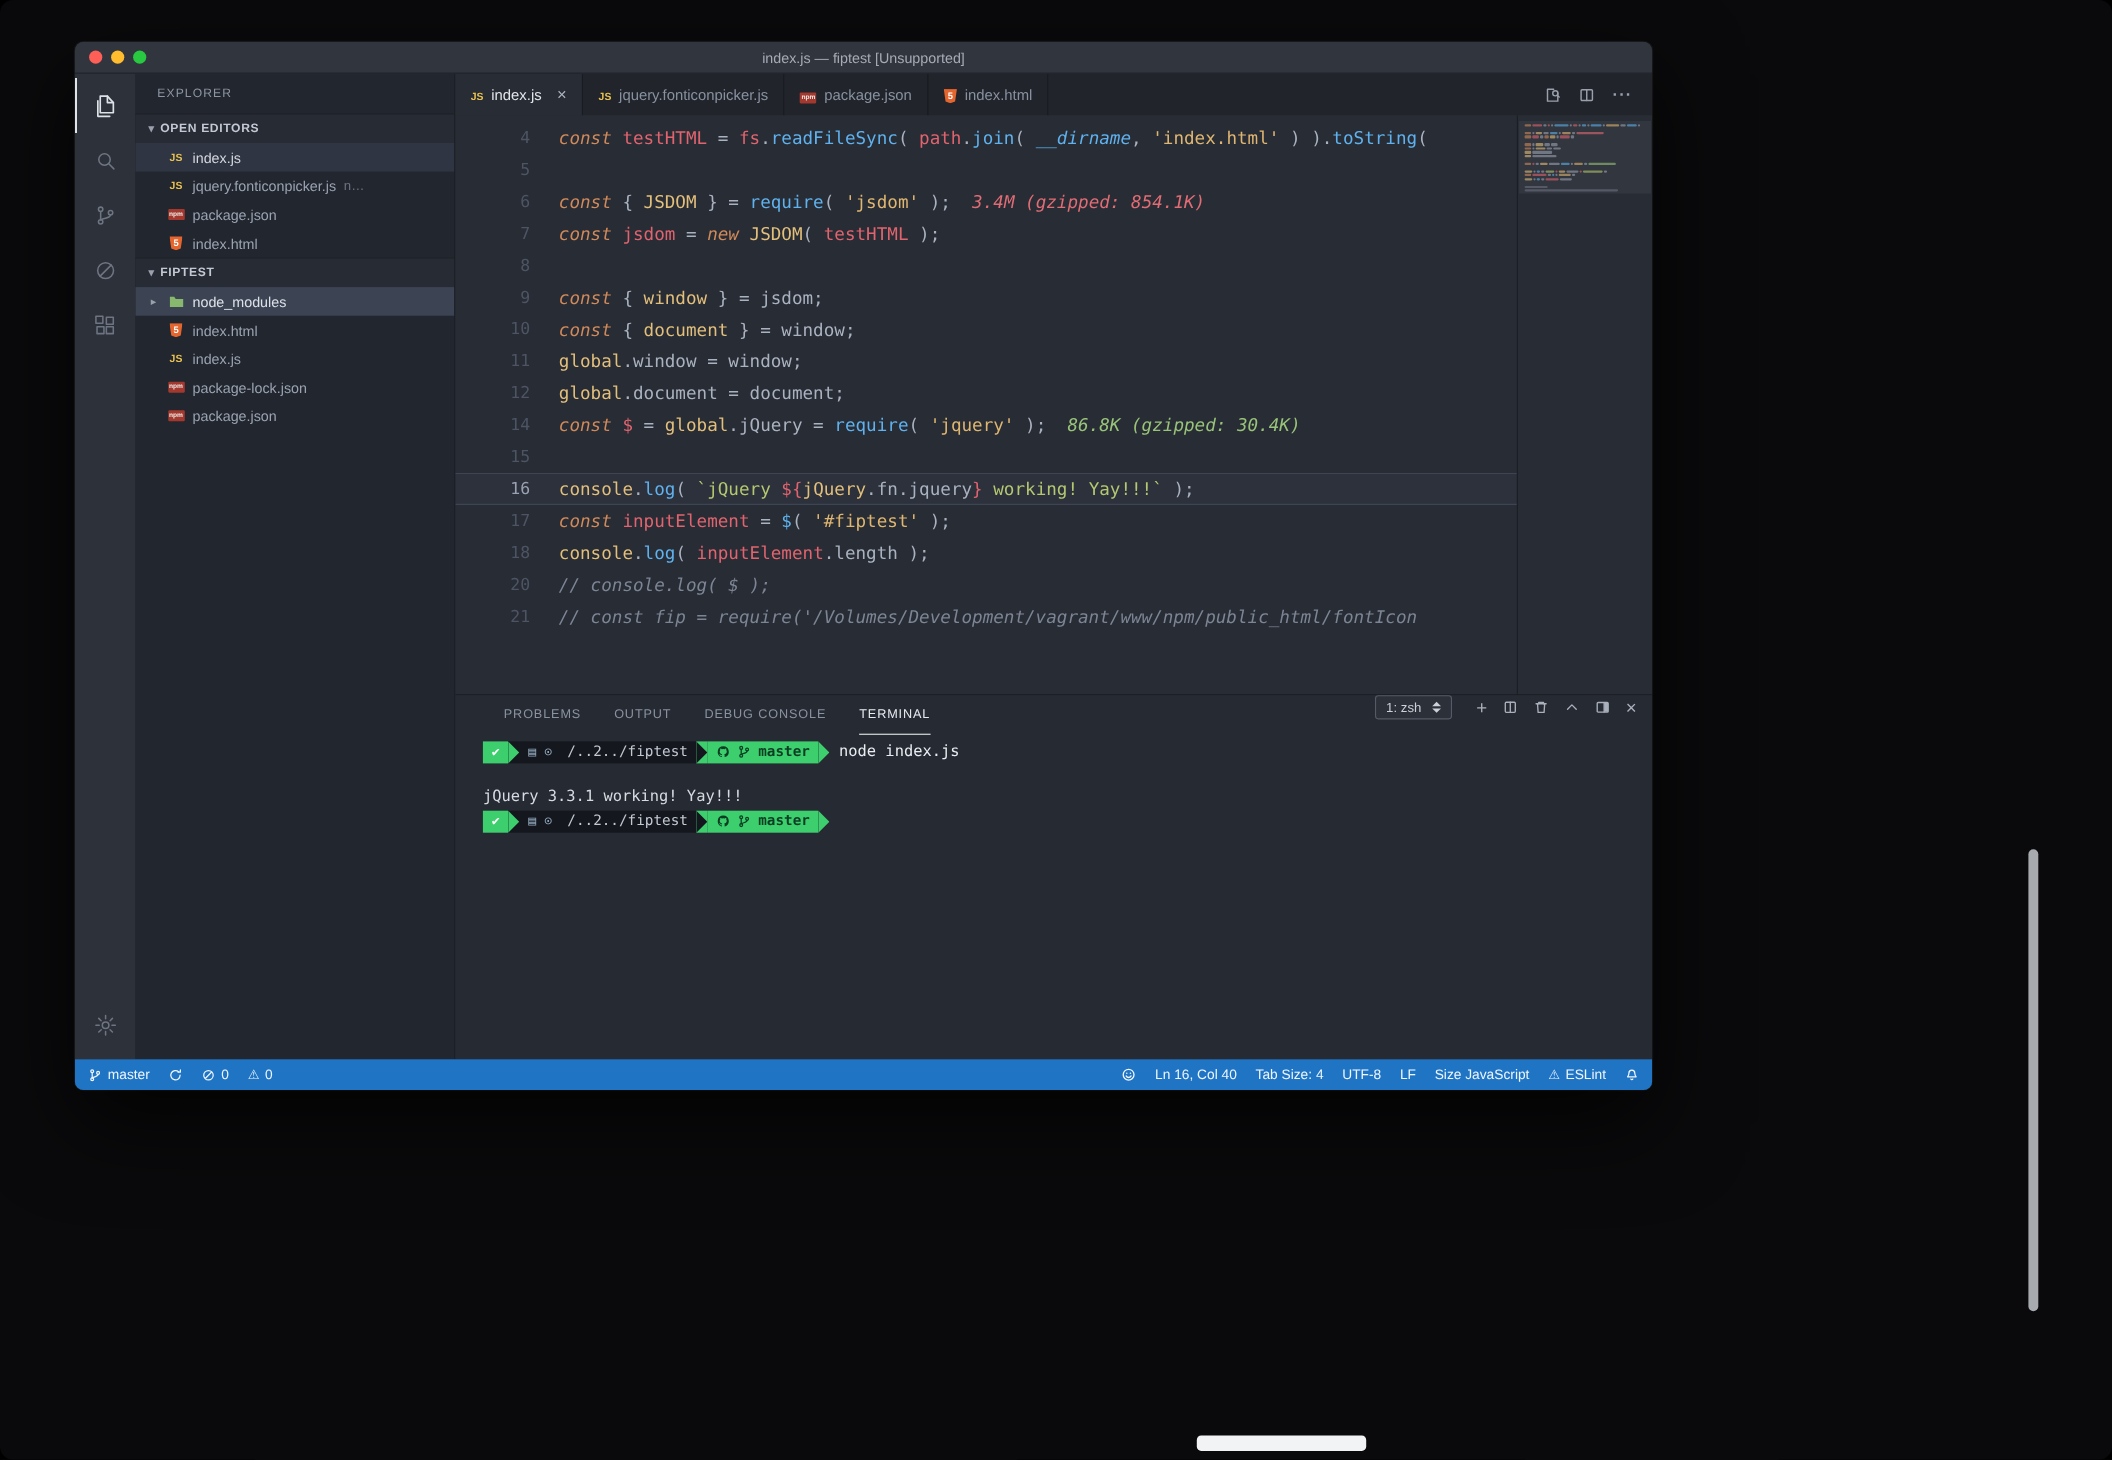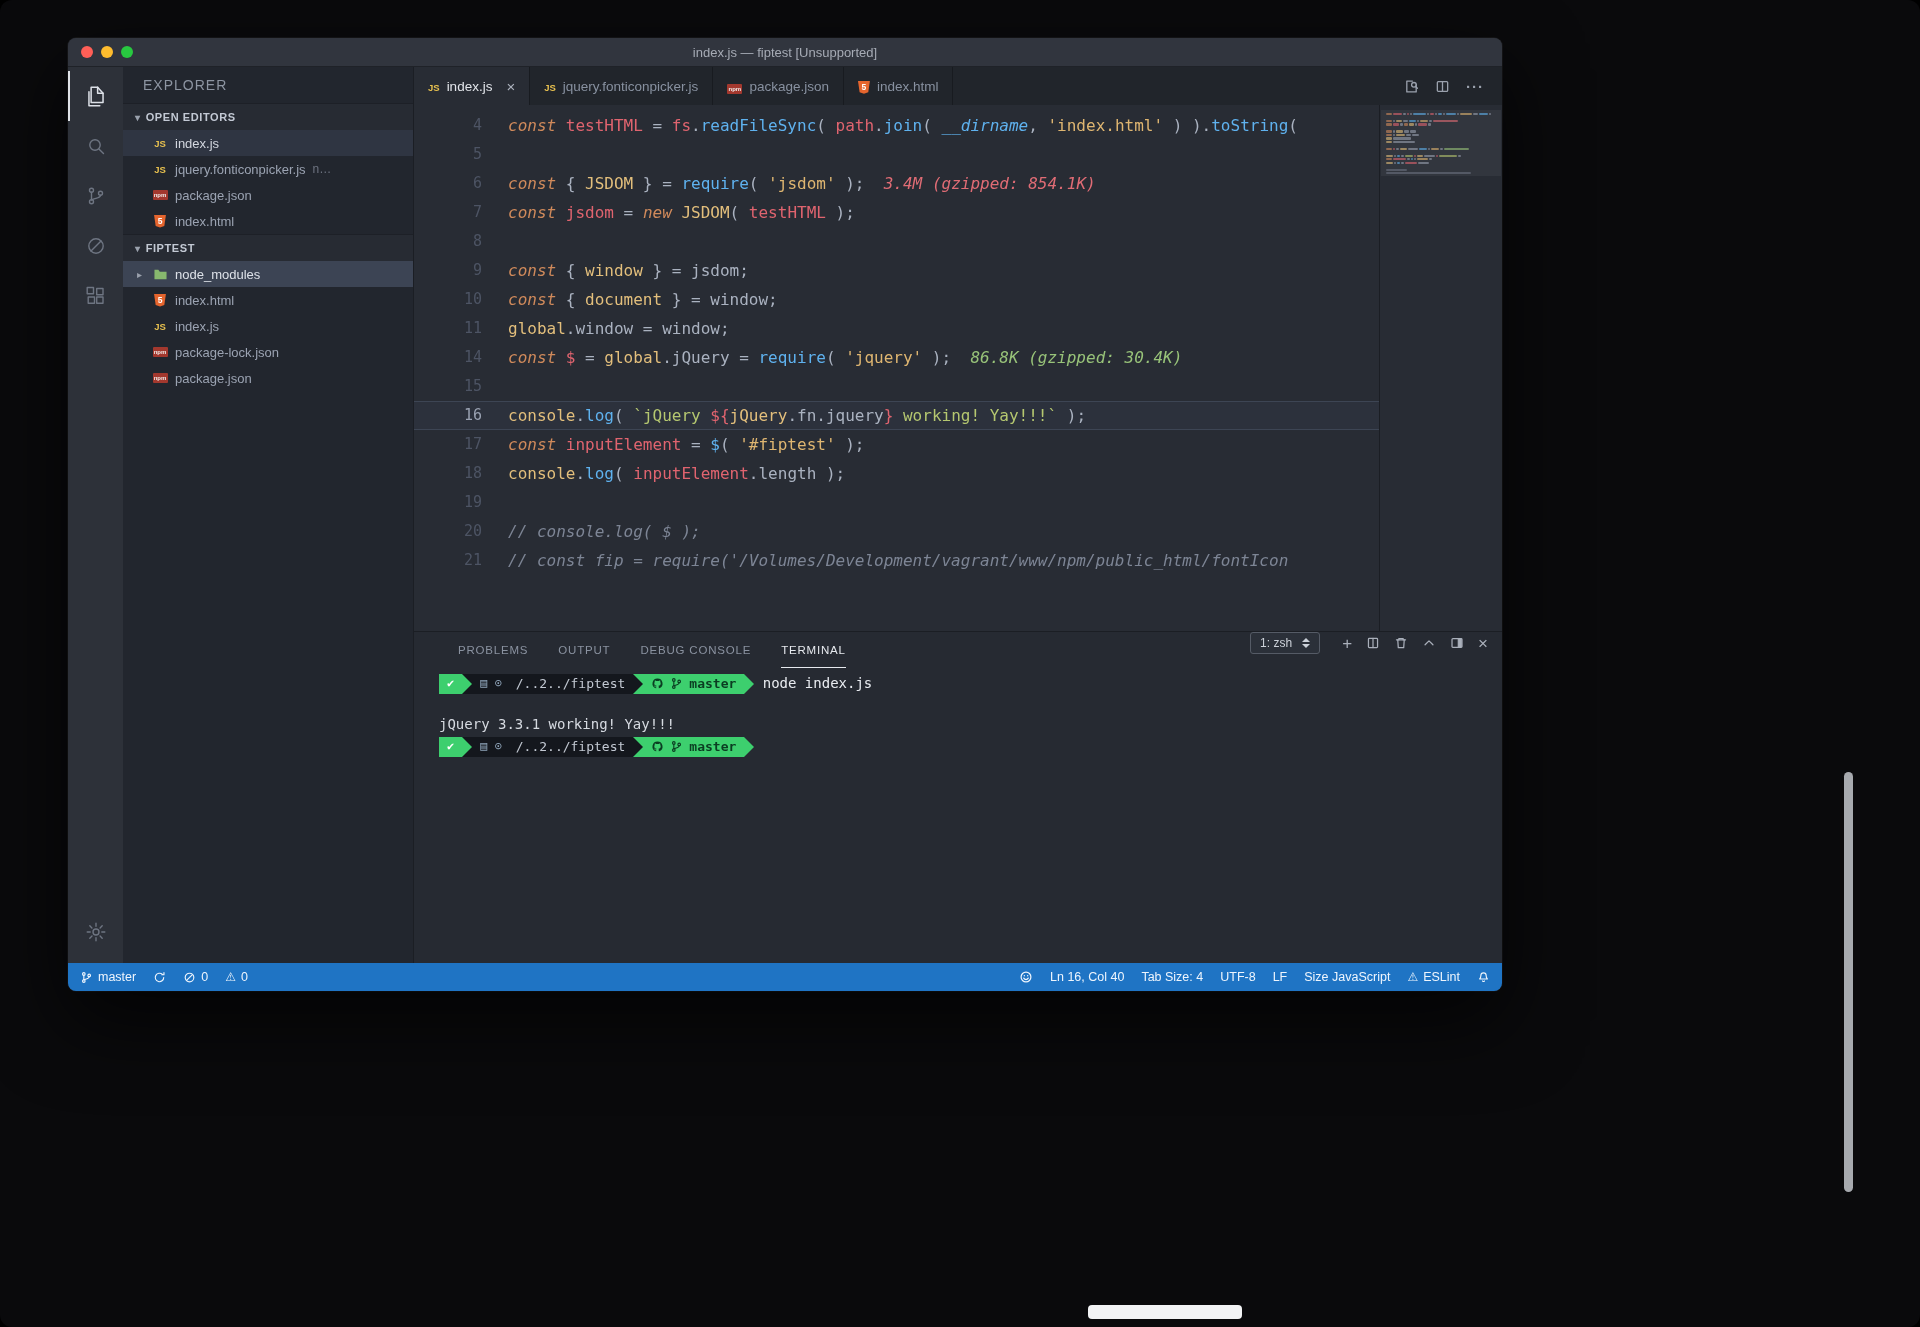--- a/index.html
+++ b/index.html
@@ -21,21 +21,21 @@
   .main{flex:1;display:flex;min-height:0;}
 
   
   .activitybar{flex:0 0 55px;background:#2d3139;display:flex;flex-direction:column;align-items:center;padding-top:4px;}
   .ab-item{width:55px;height:50px;display:flex;align-items:center;justify-content:center;color:#6e7582;cursor:pointer;}
   .ab-item.active{color:#dde1e8;box-shadow:inset 2px 0 0 #e0e3e8;}
   .ab-bottom{margin-top:auto;margin-bottom:6px;}
 
   
   .sidebar{flex:0 0 290px;background:#22262e;border-right:1px solid #1b1e24;display:flex;flex-direction:column;font-size:13px;overflow:hidden;}
-  .sidebar-title{height:36px;line-height:36px;padding-left:20px;font-size:14px;letter-spacing:1px;color:#8d95a2;}
+  .sidebar-title{height:36px;line-height:36px;padding-left:20px;font-size:11px;letter-spacing:1px;color:#8d95a2;}
   .sec-header{height:26px;display:flex;align-items:center;gap:5px;padding-left:12px;background:#272b33;border-top:1px solid #1d2027;color:#c3c9d4;font-weight:bold;font-size:11px;letter-spacing:.6px;cursor:pointer;}
   .sec-chevron{font-size:10px;color:#9aa1ad;}
   .tree-item{height:26px;display:flex;align-items:center;padding-left:14px;color:#9ba3b2;cursor:pointer;}
   .tree-item.selected{background:#2f3542;color:#d3d7df;}
   .tree-item.focus{background:#3c4454;color:#dde1e8;}
   .tree-chevron{width:13px;flex:0 0 13px;color:#9aa1ad;font-size:10px;}
   .tree-icon{width:20px;flex:0 0 20px;display:flex;justify-content:center;align-items:center;}
   .tree-label{margin-left:5px;white-space:nowrap;}
   .tree-detail{color:#6d7380;margin-left:7px;font-size:12px;}
 
@@ -306,26 +306,26 @@
         <div class="editor-wrap">
           <div class="code-area" id="code-area">
               <div class="code-row"><span class="gutter">4</span><span class="code"><span class="tk-kw">const </span><span class="tk-red">testHTML</span><span class="tk-p"> = </span><span class="tk-red">fs</span><span class="tk-p">.</span><span class="tk-fn">readFileSync</span><span class="tk-p">( </span><span class="tk-red">path</span><span class="tk-p">.</span><span class="tk-fn">join</span><span class="tk-p">( </span><span class="tk-fni">__dirname</span><span class="tk-p">, </span><span class="tk-str">'index.html'</span><span class="tk-p"> ) ).</span><span class="tk-fn">toString</span><span class="tk-p">(</span></span></div>
               <div class="code-row"><span class="gutter">5</span><span class="code"></span></div>
               <div class="code-row"><span class="gutter">6</span><span class="code"><span class="tk-kw">const </span><span class="tk-p">{ </span><span class="tk-yel">JSDOM</span><span class="tk-p"> } = </span><span class="tk-fn">require</span><span class="tk-p">( </span><span class="tk-str">'jsdom'</span><span class="tk-p"> );</span><span class="tk-anr">  3.4M (gzipped: 854.1K)</span></span></div>
               <div class="code-row"><span class="gutter">7</span><span class="code"><span class="tk-kw">const </span><span class="tk-red">jsdom</span><span class="tk-p"> = </span><span class="tk-kw">new </span><span class="tk-yel">JSDOM</span><span class="tk-p">( </span><span class="tk-red">testHTML</span><span class="tk-p"> );</span></span></div>
               <div class="code-row"><span class="gutter">8</span><span class="code"></span></div>
               <div class="code-row"><span class="gutter">9</span><span class="code"><span class="tk-kw">const </span><span class="tk-p">{ </span><span class="tk-yel">window</span><span class="tk-p"> } = </span><span class="tk-p">jsdom;</span></span></div>
               <div class="code-row"><span class="gutter">10</span><span class="code"><span class="tk-kw">const </span><span class="tk-p">{ </span><span class="tk-yel">document</span><span class="tk-p"> } = </span><span class="tk-p">window;</span></span></div>
               <div class="code-row"><span class="gutter">11</span><span class="code"><span class="tk-yel">global</span><span class="tk-p">.window = window;</span></span></div>
+              <div class="code-row"><span class="gutter">12</span><span class="code"><span class="tk-yel">global</span><span class="tk-p">.document = document;</span></span></div>
               <div class="code-row"><span class="gutter">14</span><span class="code"><span class="tk-kw">const </span><span class="tk-red">$</span><span class="tk-p"> = </span><span class="tk-yel">global</span><span class="tk-p">.jQuery = </span><span class="tk-fn">require</span><span class="tk-p">( </span><span class="tk-str">'jquery'</span><span class="tk-p"> );</span><span class="tk-ang">  86.8K (gzipped: 30.4K)</span></span></div>
               <div class="code-row"><span class="gutter">15</span><span class="code"></span></div>
               <div class="code-row current"><span class="gutter">16</span><span class="code"><span class="tk-yel">console</span><span class="tk-p">.</span><span class="tk-fn">log</span><span class="tk-p">( </span><span class="tk-tpl">`jQuery </span><span class="tk-red">${</span><span class="tk-yel">jQuery</span><span class="tk-p">.fn.jquery</span><span class="tk-red">}</span><span class="tk-tpl"> working! Yay!!!`</span><span class="tk-p"> );</span></span></div>
               <div class="code-row"><span class="gutter">17</span><span class="code"><span class="tk-kw">const </span><span class="tk-red">inputElement</span><span class="tk-p"> = </span><span class="tk-fn">$</span><span class="tk-p">( </span><span class="tk-str">'#fiptest'</span><span class="tk-p"> );</span></span></div>
               <div class="code-row"><span class="gutter">18</span><span class="code"><span class="tk-yel">console</span><span class="tk-p">.</span><span class="tk-fn">log</span><span class="tk-p">( </span><span class="tk-red">inputElement</span><span class="tk-p">.length );</span></span></div>
-              <div class="code-row"><span class="gutter">19</span><span class="code"></span></div>
               <div class="code-row"><span class="gutter">20</span><span class="code"><span class="tk-cmt">// console.log( $ );</span></span></div>
               <div class="code-row"><span class="gutter">21</span><span class="code"><span class="tk-cmt">// const fip = require('/Volumes/Development/vagrant/www/npm/public_html/fontIcon</span></span></div>
             </div>
           <div class="minimap" id="minimap">
             <div class="mm-slider"></div>
           <div class="mm-row">
                 <span class="mm-seg" style="width: 6.3px; background: rgb(208, 138, 91);"></span>
                 <span class="mm-seg" style="width: 8.4px; background: rgb(224, 100, 111);"></span>
                 <span class="mm-seg" style="width: 3.15px; background: rgb(154, 162, 176);"></span>
                 <span class="mm-seg" style="width: 2.1px; background: rgb(224, 100, 111);"></span>

